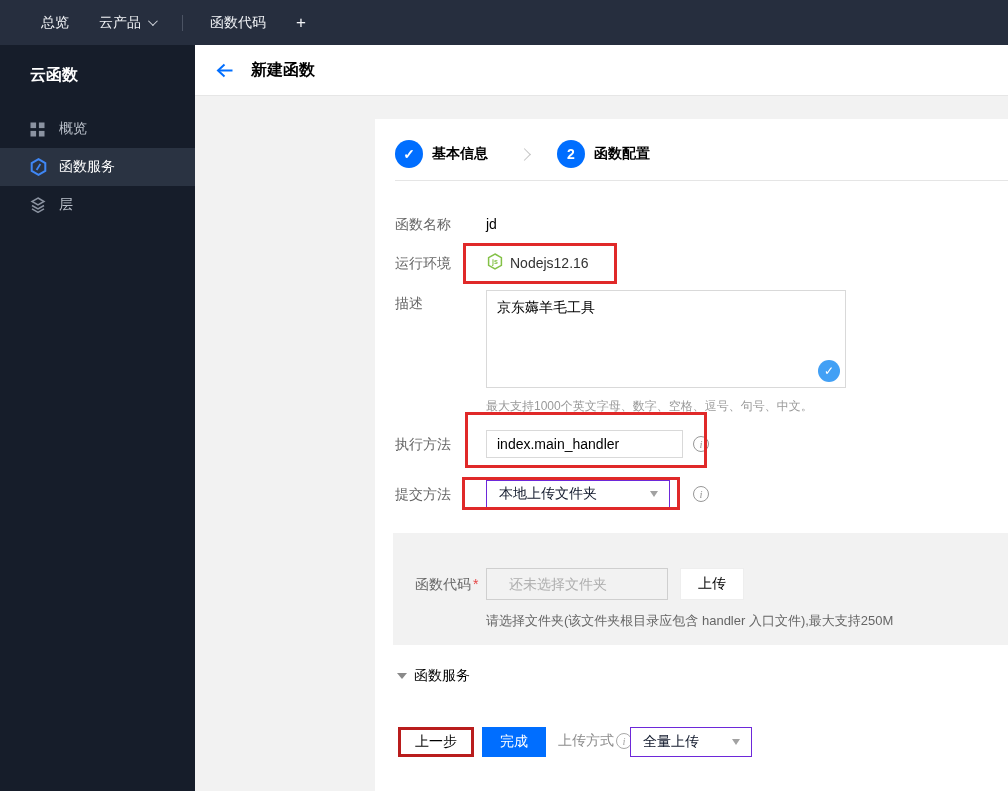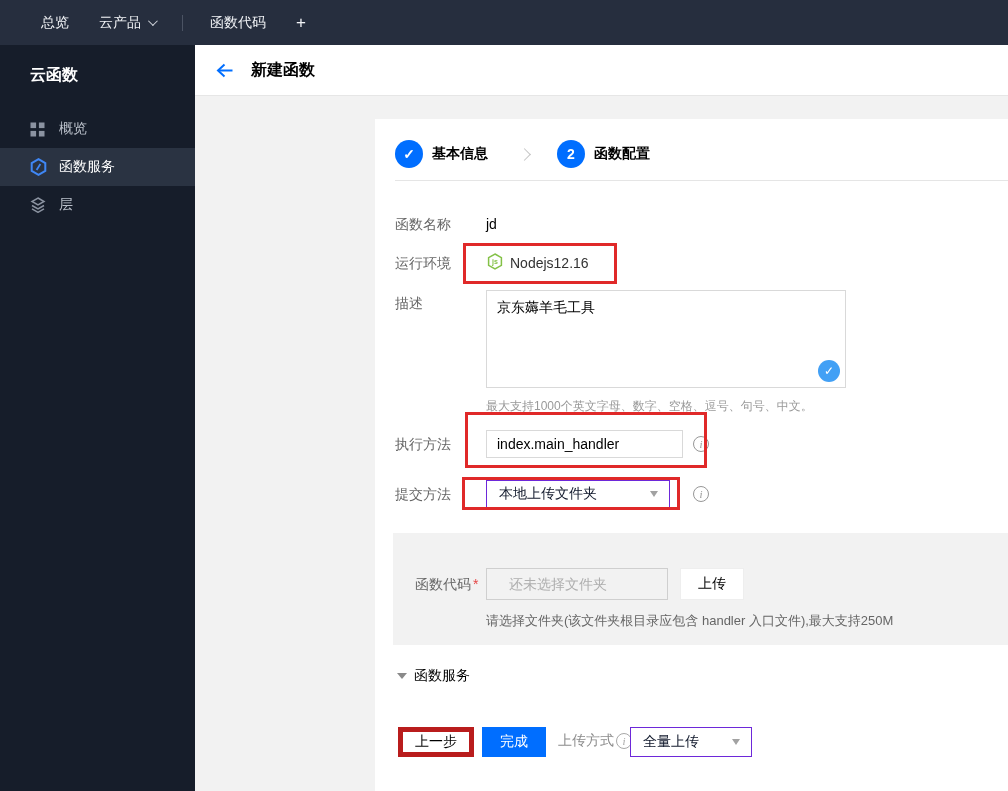--- a/index.html
+++ b/index.html
@@ -99,21 +99,21 @@
                 font-family:"Liberation Sans", sans-serif; }
   .hint-code { left:93px; top:79px; font-size:13px; color:#666; }
 
   .advanced { position:absolute; left:22px; top:548px; display:flex; align-items:center;
               font-size:14px; cursor:pointer; }
   .adv-triangle { width:0; height:0; border-left:5px solid transparent; border-right:5px solid transparent;
                   border-top:6px solid #8a8a8a; margin-right:7px; }
 
   .footer-btn { position:absolute; top:608px; height:30px; font-size:14px; cursor:pointer;
                 font-family:"Liberation Sans", sans-serif; }
-  .prev-btn { left:23px; width:76px; background:#fff; border:5px solid #b91c1c; color:#000; }
+  .prev-btn { left:23px; width:76px; background:#fff; border:3px solid #b91c1c; color:#000; }
   .finish-btn { left:107px; width:64px; background:#006eff; border:1px solid #006eff; color:#fff; }
   .upload-mode-label { position:absolute; left:183px; top:613px; color:#8c8c8c; font-size:14px; }
   .mode-info { left:241px; top:614px; border-color:#a8a8a8; color:#a8a8a8; background:transparent; }
   .mode-select { left:255px; top:608px; width:122px; height:30px; }
 </style>
 </head>
 <body>
 
 <div class="navbar">
   <div class="nav-links">

